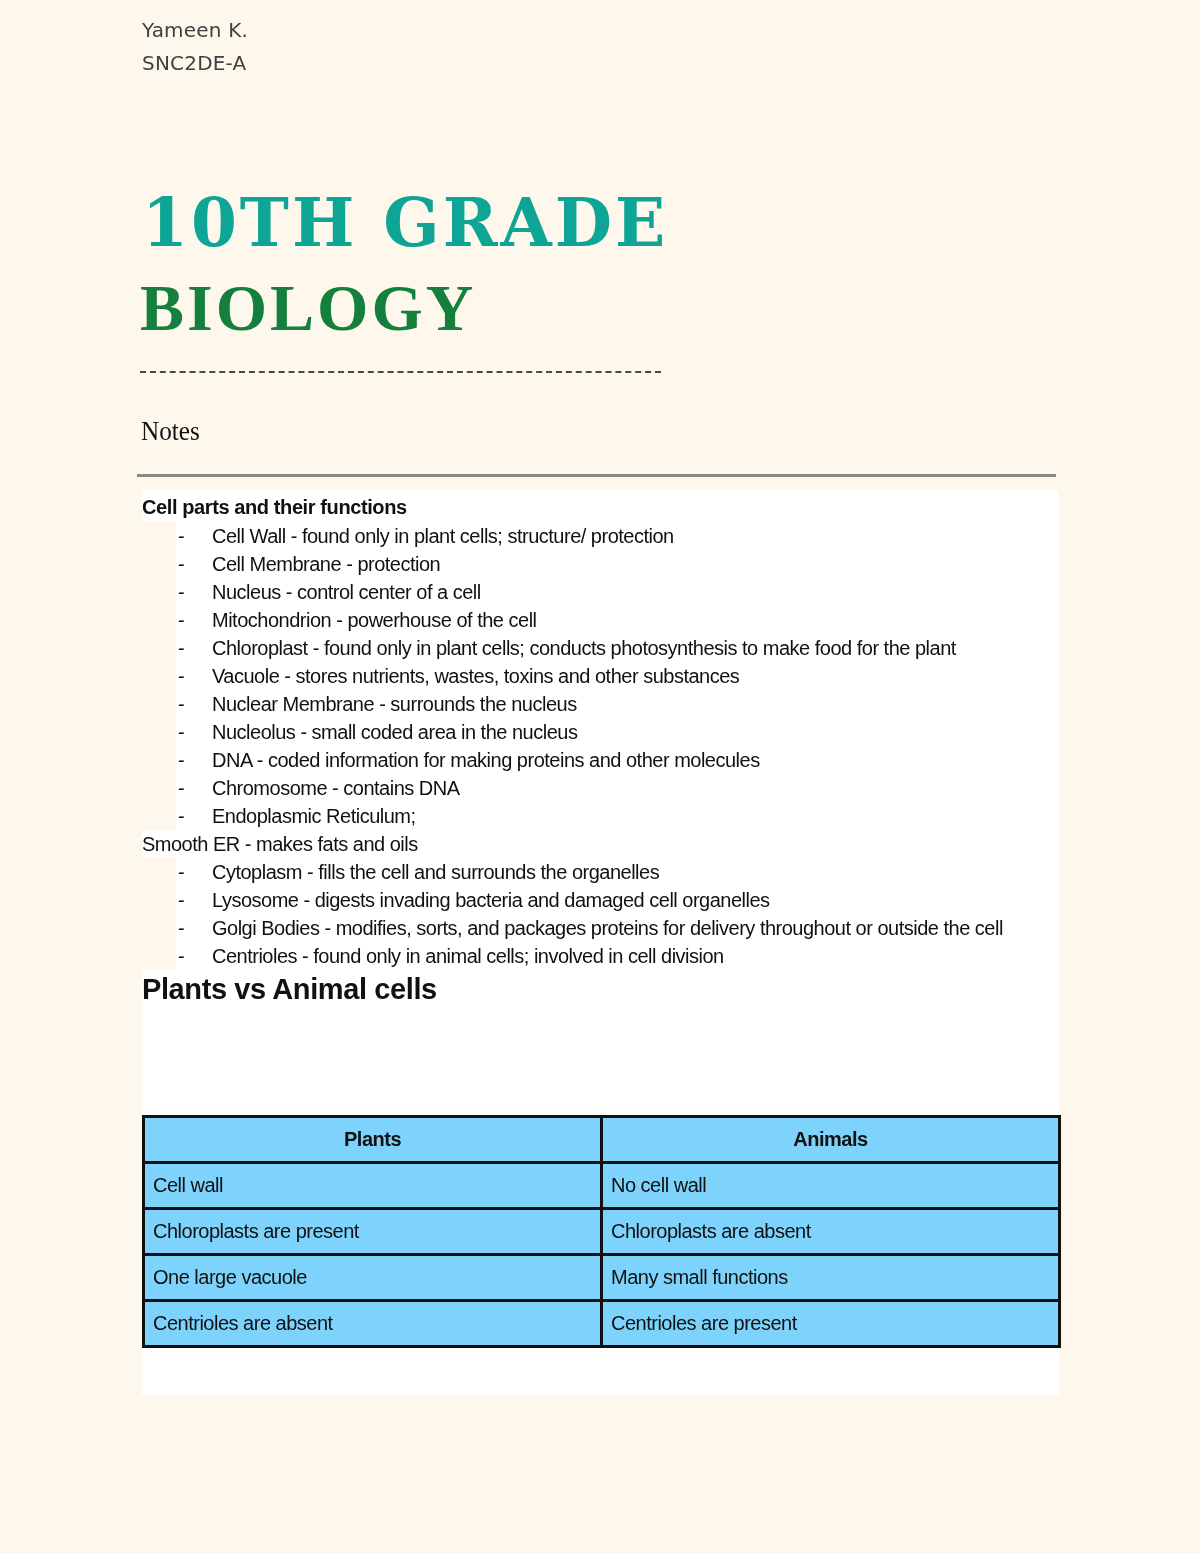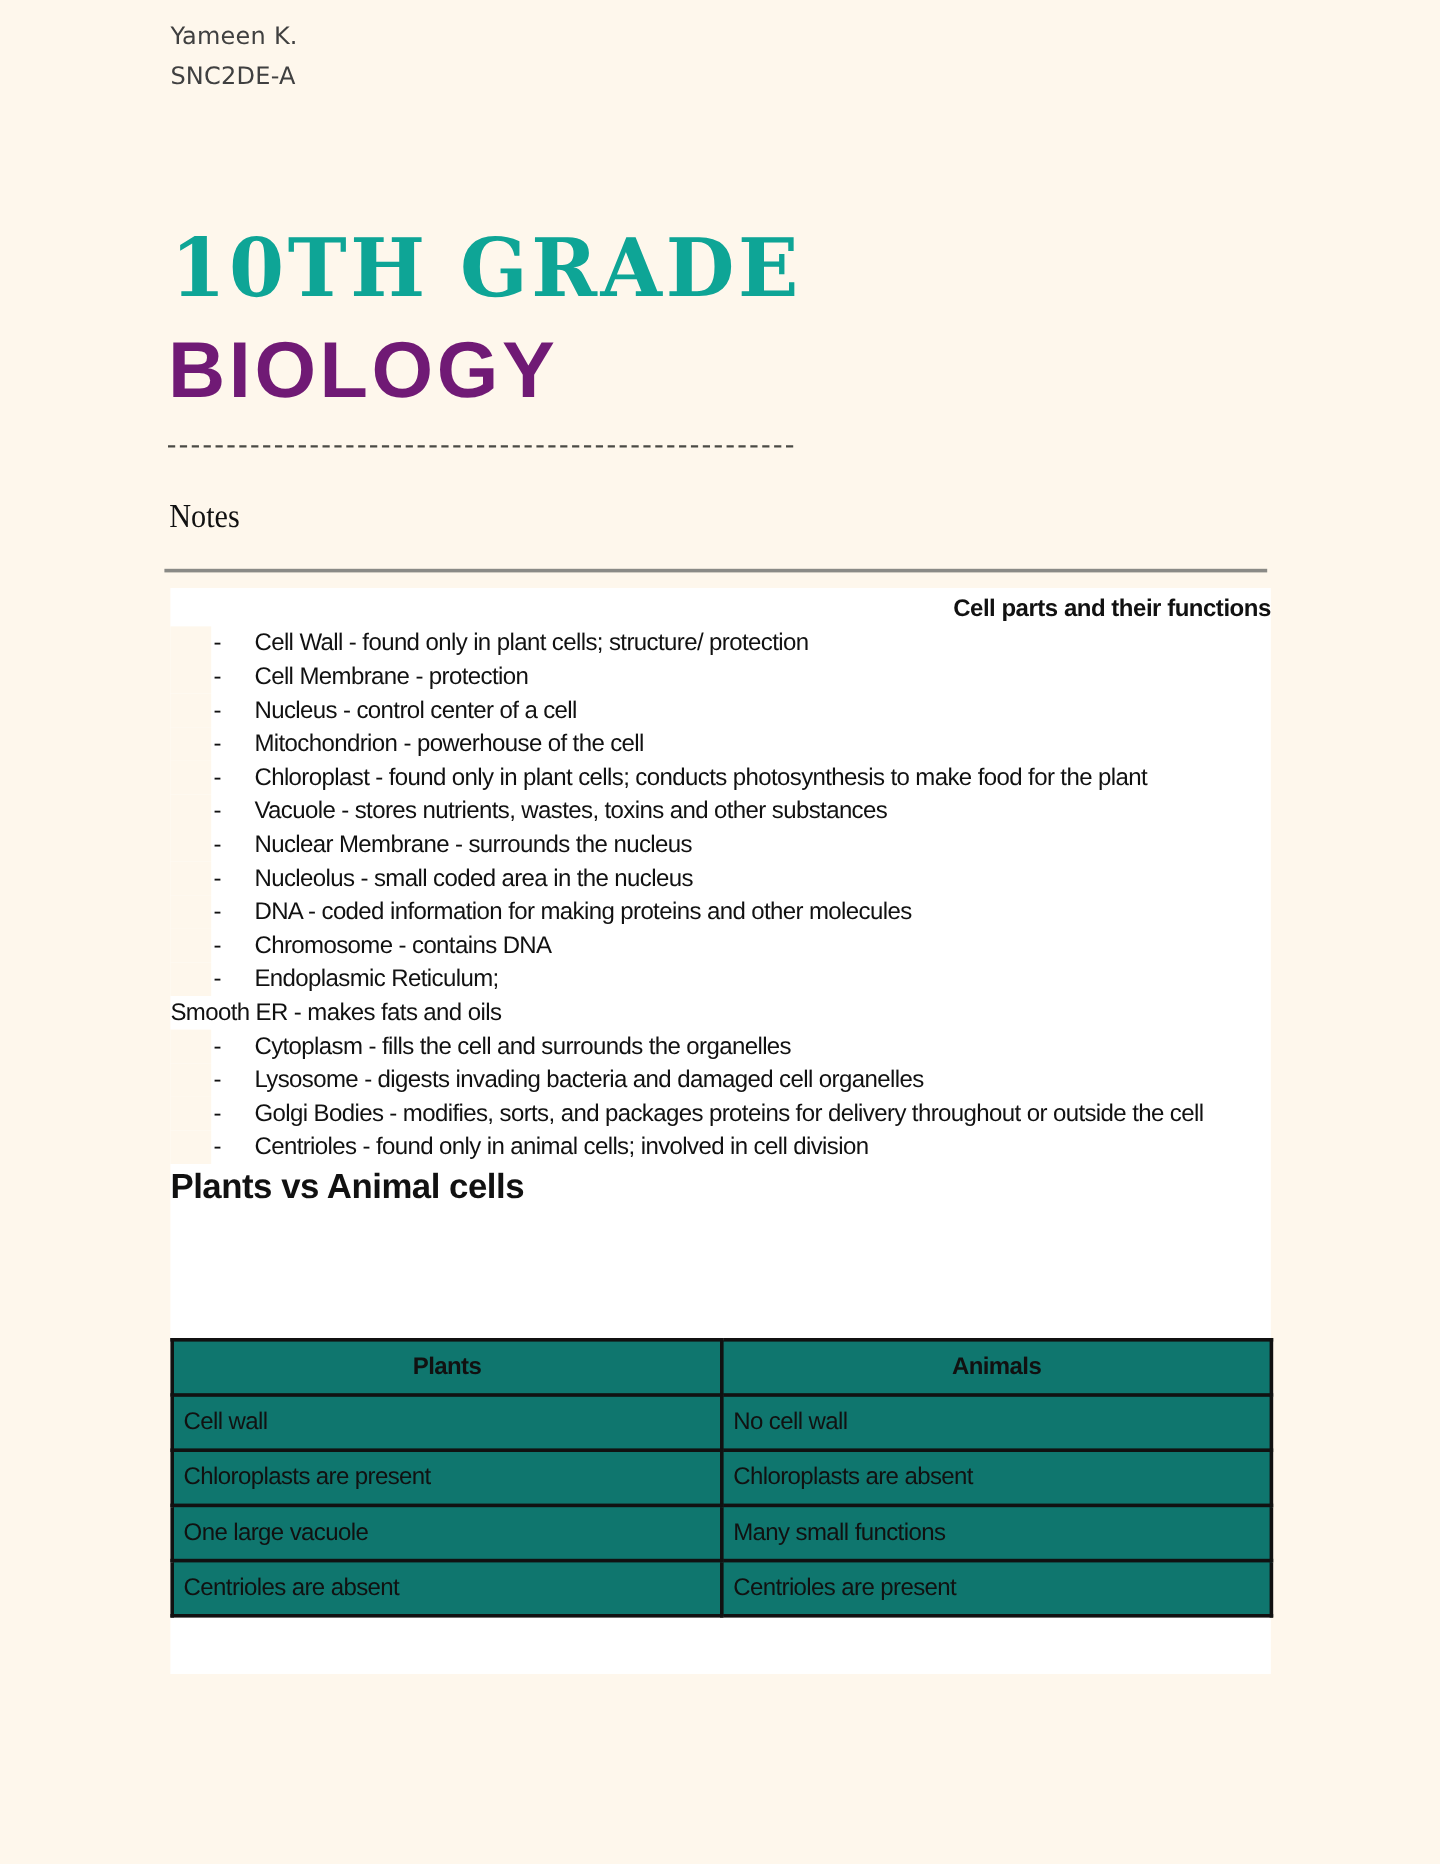--- a/index.html
+++ b/index.html
@@ -31,25 +31,25 @@
       line-height: 80px;
       color: #0ea596;
       letter-spacing: 3px;
       transform: scaleY(1.02);
       transform-origin: left top;
     }
     .title-subject {
       position: absolute;
       left: 140px;
       top: 268px;
-      font-family: Liberation Sans, sans-serif;
+      font-family: Liberation Serif, serif;
       font-weight: bold;
       font-size: 66px;
       line-height: 80px;
-      color: #701a75;
+      color: #15803d;
       letter-spacing: 3px;
     }
     .title-rule {
       position: absolute;
       left: 140px;
       top: 371px;
       width: 521px;
       height: 0;
       border-top: 2px dashed #4a4a44;
     }
@@ -87,21 +87,20 @@
       width: 917px;
       font-family: "Liberation Sans", sans-serif;
       font-size: 20px;
       color: #111;
     }
     .section-heading {
       font-weight: bold;
       line-height: 30px;
       height: 30px;
       letter-spacing: -0.4px;
-      text-align: right;
     }
     .bullet-list { margin: 0; padding: 0; list-style: none; }
     .bullet-item {
       position: relative;
       padding-left: 70px;
       line-height: 28px;
       letter-spacing: -0.5px;
     }
     .bullet-item .indent-bg {
       position: absolute;
@@ -130,21 +129,21 @@
       left: 142px;
       top: 1115px;
       width: 919px;
       border-collapse: collapse;
       font-family: "Liberation Sans", sans-serif;
       font-size: 20px;
       letter-spacing: -0.5px;
     }
     .compare-table th, .compare-table td {
       border: 3px solid #111;
-      background: #0f766e;
+      background: #7dd3fc;
       height: 43px;
       padding: 0 0 0 8px;
       text-align: left;
       vertical-align: middle;
     }
     .compare-table th {
       text-align: center;
       font-weight: bold;
       padding: 0;
     }

